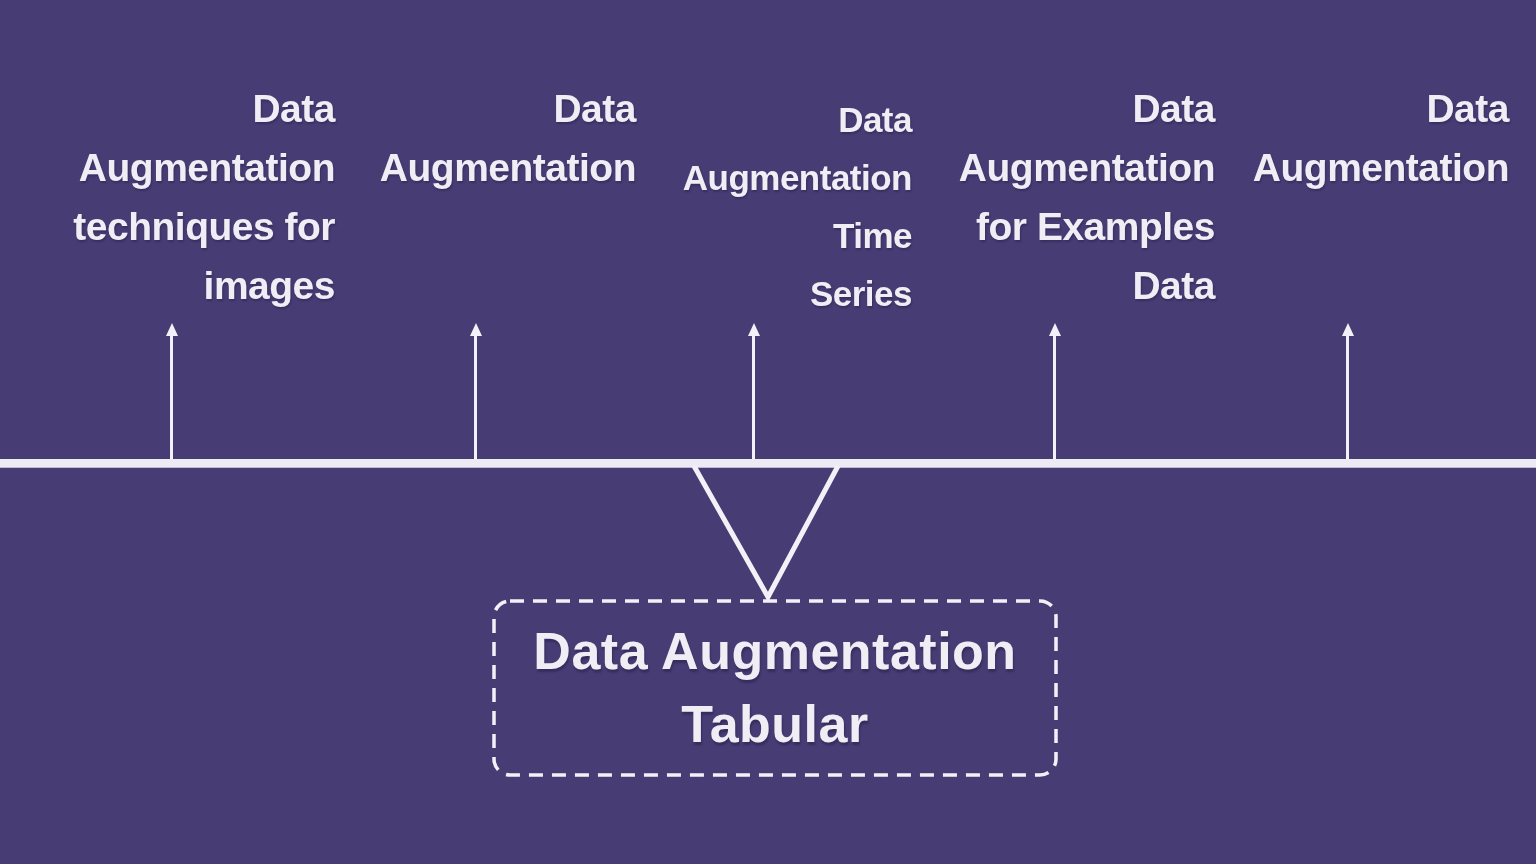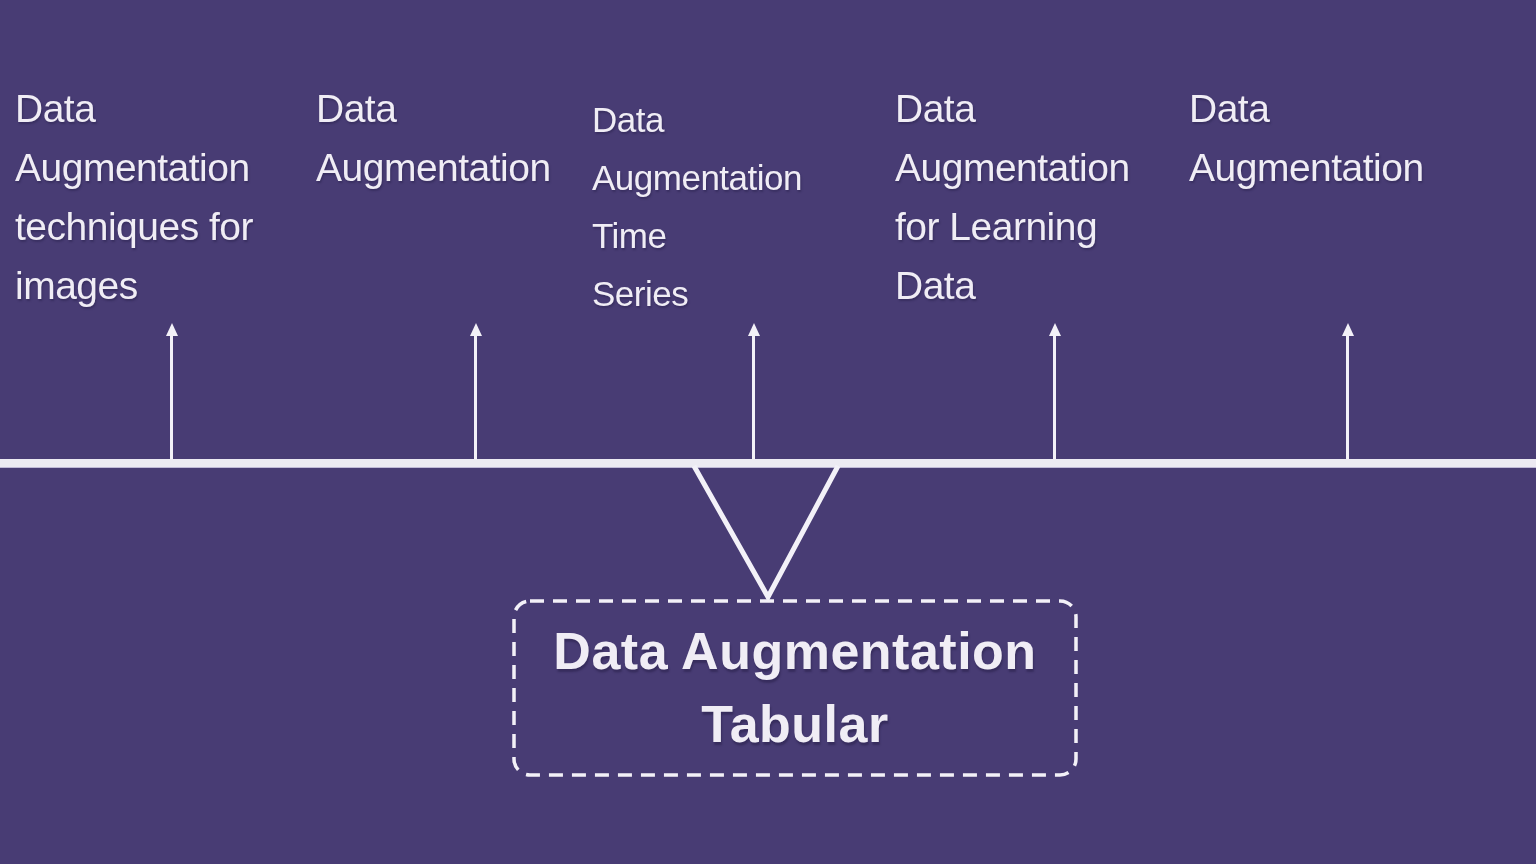--- a/index.html
+++ b/index.html
@@ -12,23 +12,23 @@
     width: 1536px;
     height: 864px;
     background: #483C74;
     overflow: hidden;
     font-family: "Liberation Sans", sans-serif;
   }
   .branch-label {
     position: absolute;
     width: 320px;
     top: 79px;
-    text-align: left;
+    text-align: right;
     color: #F0EDF5;
-    font-weight: normal;
+    font-weight: bold;
     font-size: 39px;
     line-height: 59px;
     letter-spacing: -0.5px;
     text-shadow: 1px 2px 2px rgba(30, 22, 60, 0.35);
     white-space: nowrap;
   }
   .branch-label.small {
     top: 91px;
     font-size: 35px;
     line-height: 58px;
@@ -59,21 +59,21 @@
     background: #ECEAF2;
     border-bottom: 1px solid #bfb9d6;
   }
   .funnel-svg {
     position: absolute;
     left: 686px;
     top: 461px;
   }
   .center-box {
     position: absolute;
-    left: 512px;
+    left: 492px;
     top: 599px;
     width: 566px;
     height: 178px;
   }
   .center-box .border-svg {
     position: absolute;
     left: 0;
     top: 0;
   }
   .center-box .box-text {
@@ -112,21 +112,21 @@
   <div class="branch-label small" style="left:592px">
     <div>Data</div>
     <div>Augmentation</div>
     <div>Time</div>
     <div>Series</div>
   </div>
 
   <div class="branch-label" style="left:895px">
     <div>Data</div>
     <div>Augmentation</div>
-    <div>for Learning</div>
+    <div>for Examples</div>
     <div>Data</div>
   </div>
 
   <div class="branch-label" style="left:1189px">
     <div>Data</div>
     <div>Augmentation</div>
   </div>
 
   <div class="arrow">
     <div class="arrow-head" style="left:166px"></div>

